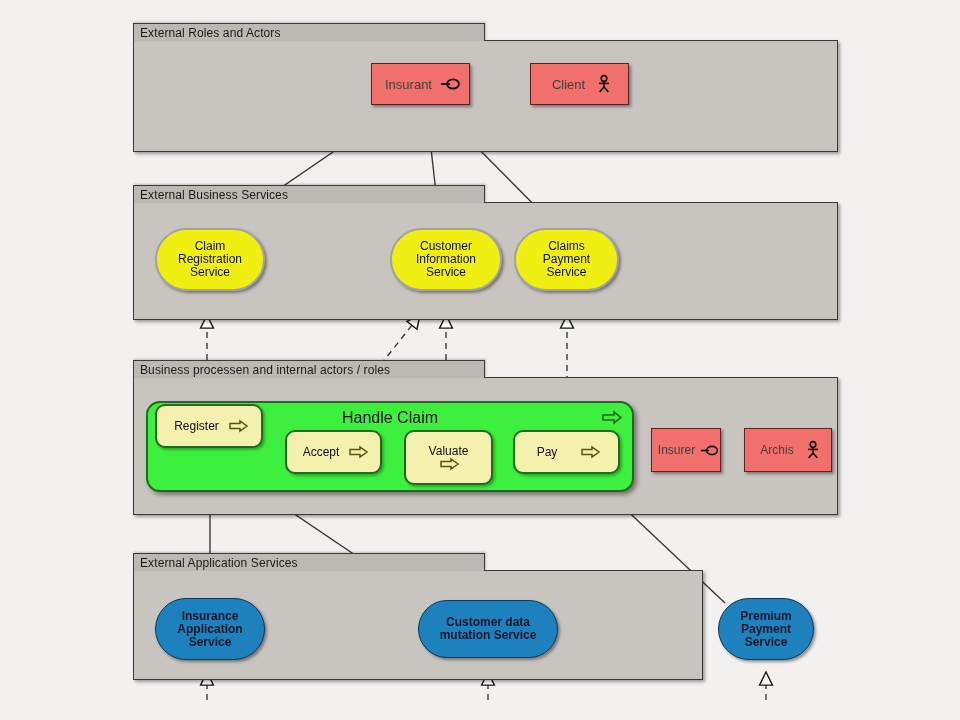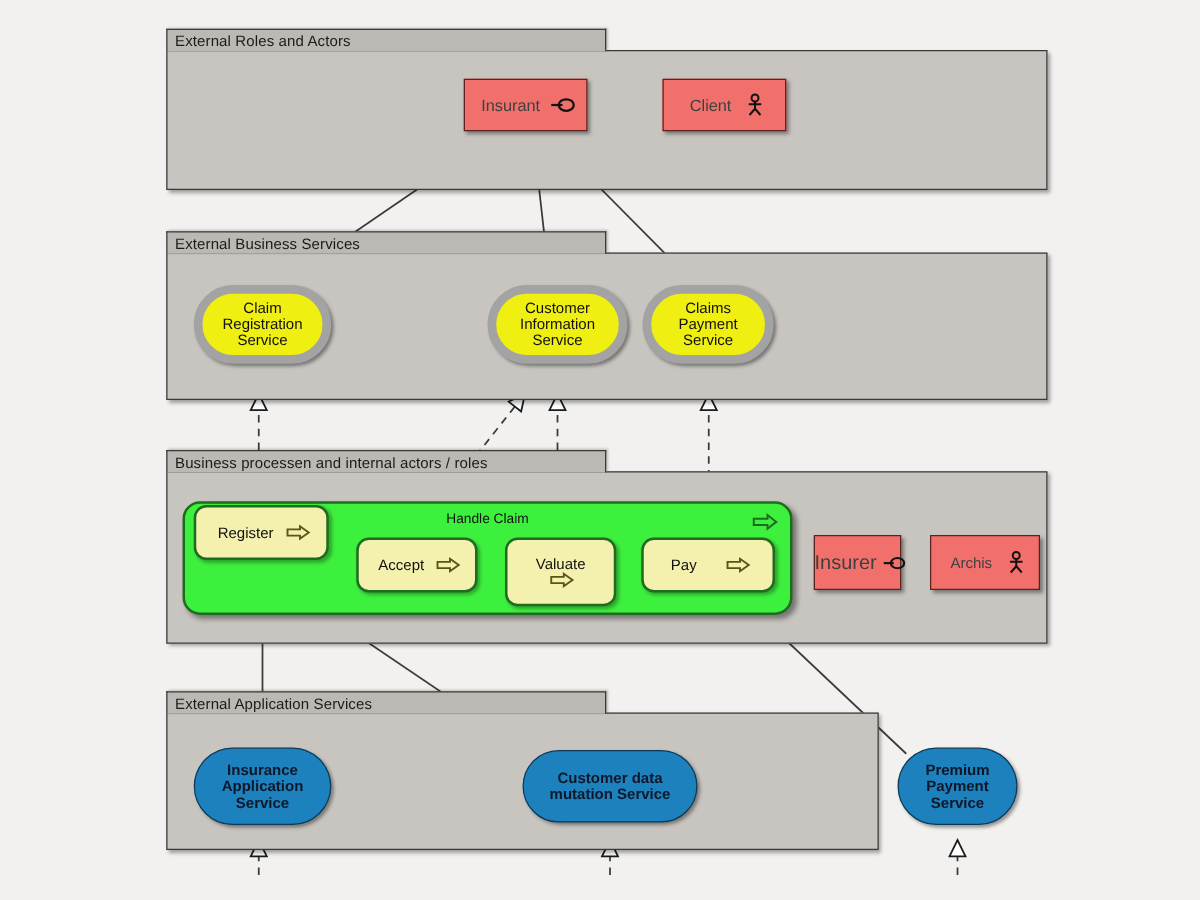--- a/index.html
+++ b/index.html
@@ -64,21 +64,21 @@
   
   .actor-box {
     background: #f2706b;
     border: 1px solid #5e2320;
     color: #404040;
   }
   .actor-box .node-label { font-size: 13px; }
   
   .svc-business {
     background: #f0ef12;
-    border: 7px solid #a3a3a3;
+    border: 2px solid #a3a3a3;
     border-radius: 999px;
     color: #111;
   }
   
   .svc-application {
     background: #1d81be;
     border: 1px solid #0b3a58;
     border-radius: 999px;
     color: #0c1b3a;
     font-weight: bold;
@@ -90,21 +90,21 @@
     border: 2px solid #1f6b1f;
     border-radius: 14px;
     box-shadow: 3px 3px 4px rgba(0,0,0,0.4);
   }
   .process-container-title {
     position: absolute;
     top: 6px;
     left: 0;
     right: 0;
     text-align: center;
-    font-size: 11px;
+    font-size: 16px;
     color: #111;
   }
   
   .process-box {
     background: #f4f0ae;
     border: 2px solid #1f6b1f;
     border-radius: 10px;
     color: #111;
     box-shadow: 2px 2px 3px rgba(0,0,0,0.3);
   }
@@ -212,21 +212,21 @@
         <circle cx="7" cy="3.4" r="2.8" fill="none" stroke="#111" stroke-width="1.6"></circle>
         <line x1="7" y1="6.4" x2="7" y2="12" stroke="#111" stroke-width="1.6"></line>
         <line x1="2" y1="8.4" x2="12" y2="8.4" stroke="#111" stroke-width="1.6"></line>
         <line x1="7" y1="12" x2="2.6" y2="17" stroke="#111" stroke-width="1.6"></line>
         <line x1="7" y1="12" x2="11.4" y2="17" stroke="#111" stroke-width="1.6"></line>
       </svg>
     </span>
   </div>
 
   <div class="node actor-box" style="left:651px; top:428px; width:70px; height:44px;">
-    <span class="node-label" style="font-size:16px;">Insurer</span>
+    <span class="node-label" style="font-size:12px;">Insurer</span>
     <span class="icon-inline" style="margin-left:1px;">
       <svg width="18" height="11" viewBox="0 0 18 11">
         <line x1="1" y1="5.5" x2="9" y2="5.5" stroke="#111" stroke-width="1.7"></line>
         <ellipse cx="12" cy="5.5" rx="5.3" ry="4.1" fill="none" stroke="#111" stroke-width="1.7"></ellipse>
       </svg>
     </span>
   </div>
 
   <div class="node actor-box" style="left:744px; top:428px; width:88px; height:44px;">
     <span class="node-label" style="font-size:12px;">Archis</span>

